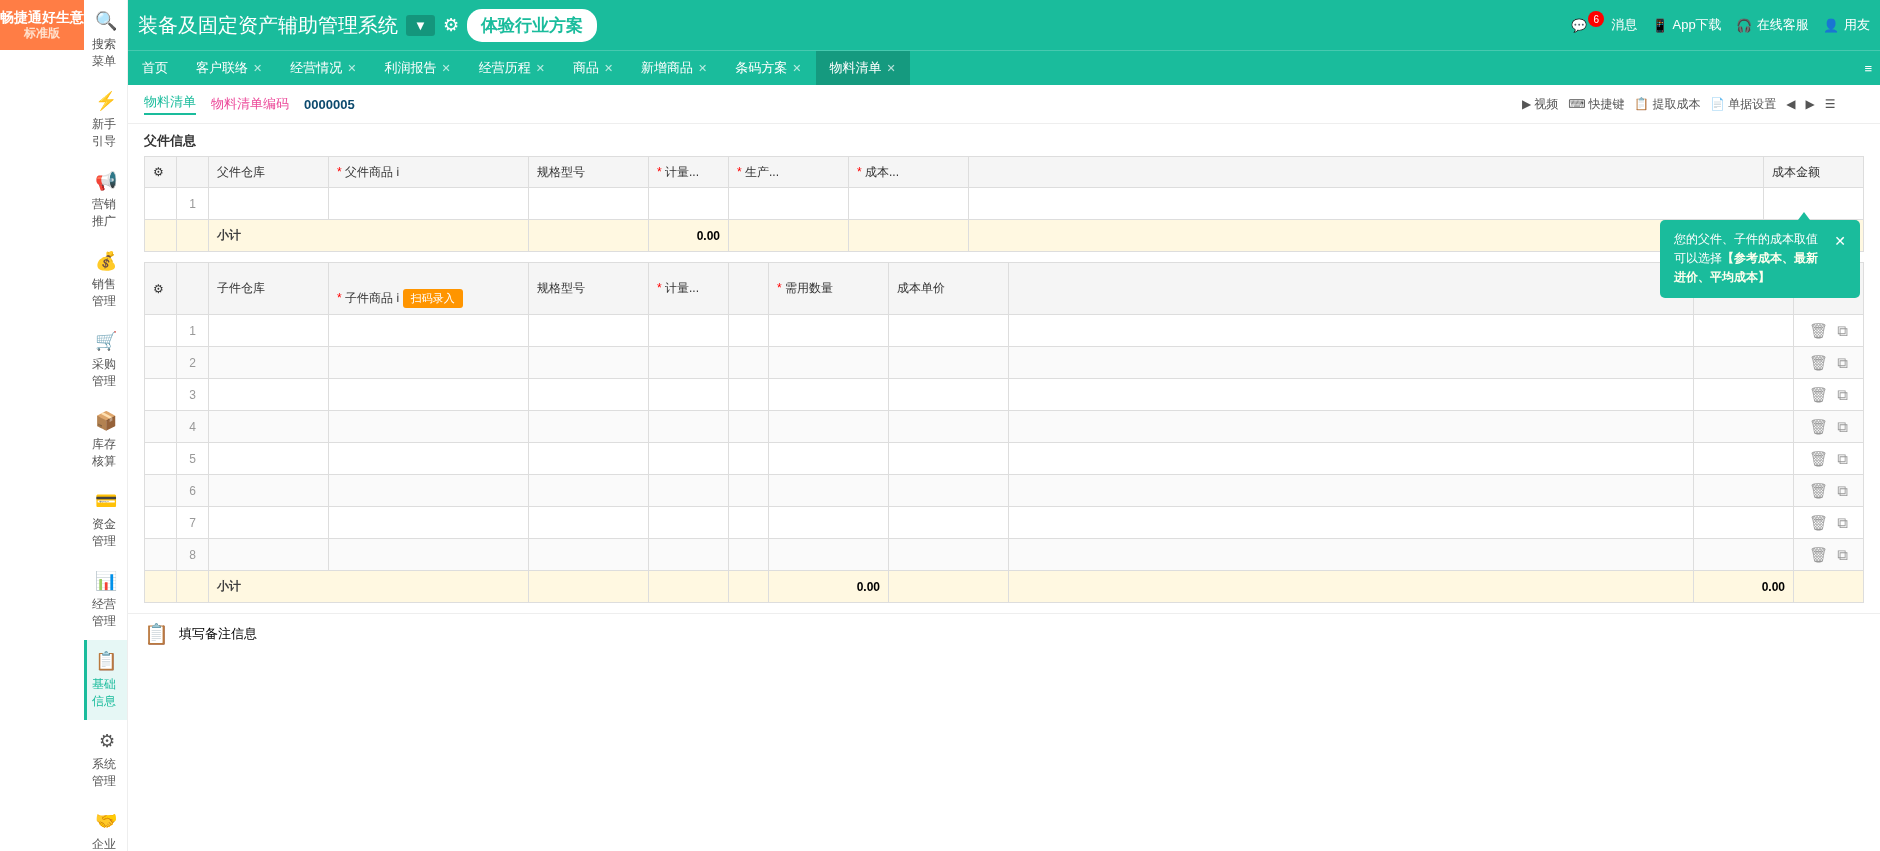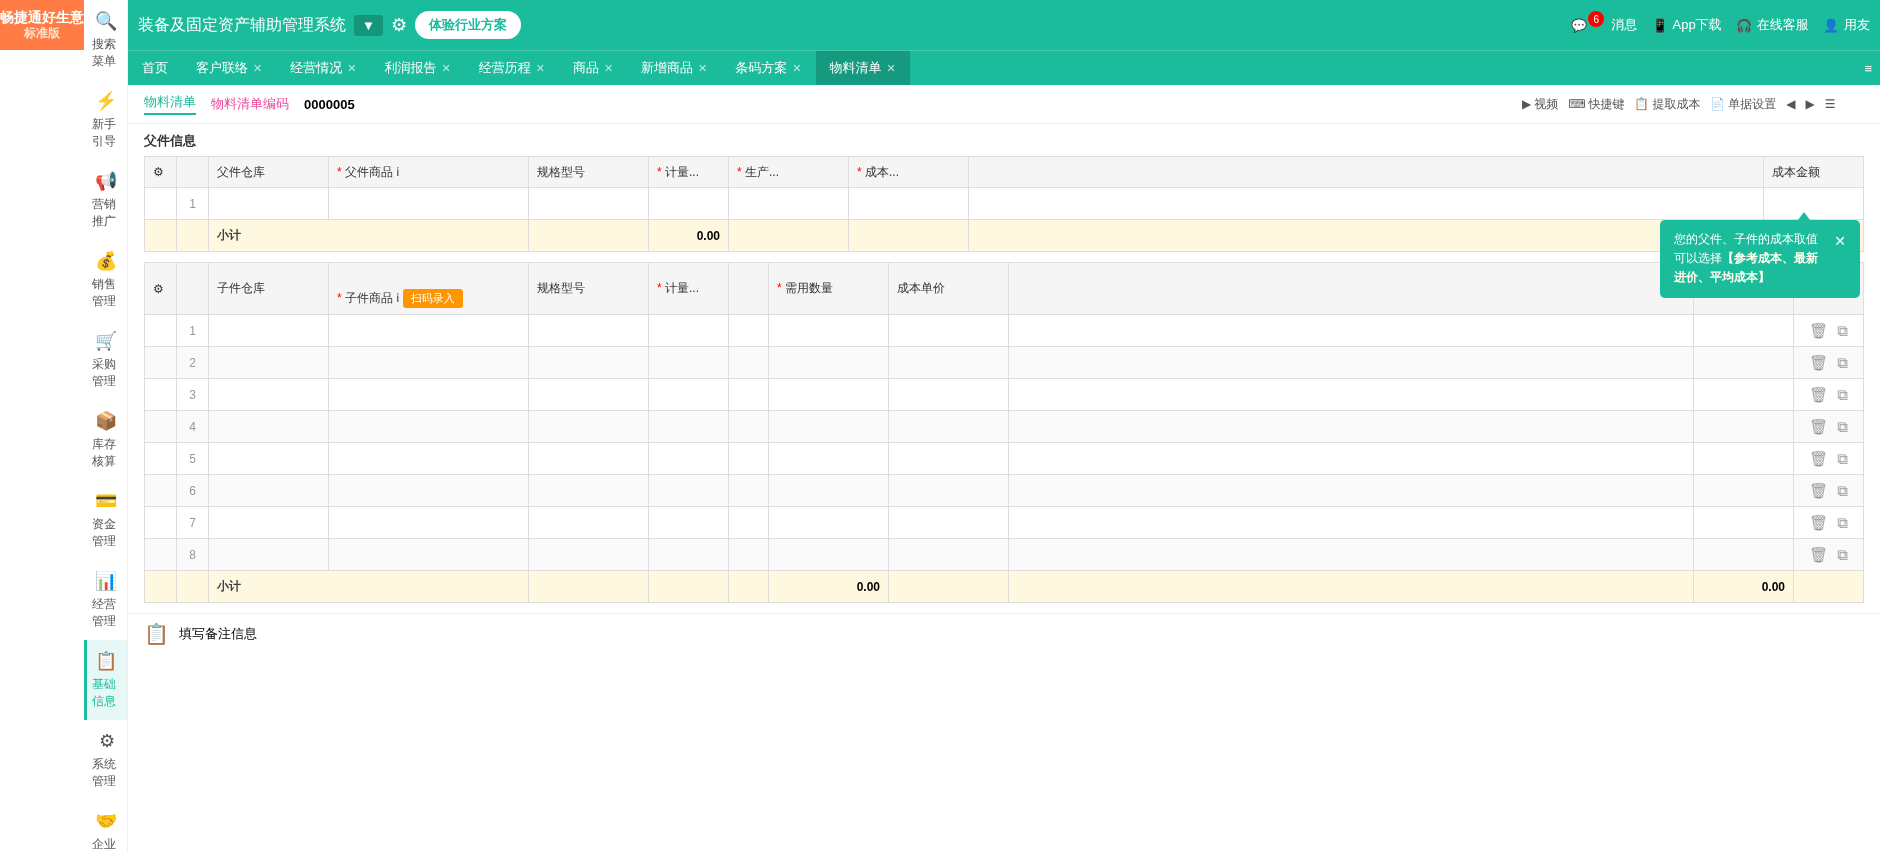--- a/index.html
+++ b/index.html
@@ -49,30 +49,30 @@
     .topbar {
       background: #1abc9c;
       height: 50px;
       display: flex;
       align-items: center;
       padding: 0 10px;
       gap: 5px;
       flex-shrink: 0;
     }
     .topbar-left { display: flex; align-items: center; gap: 8px; flex: 1; }
-    .system-title { color: white; font-size: 16px; white-space: nowrap; }
+    .system-title { color: white; font-size: 20px; white-space: nowrap; }
     .topbar-dropdown { background: rgba(0,0,0,0.2); border: none; color: white; padding: 3px 8px; border-radius: 3px; cursor: pointer; font-size: 13px; }
     .topbar-gear { color: white; font-size: 18px; cursor: pointer; }
     .trial-btn {
       background: white;
       color: #1abc9c;
       border: none;
       padding: 5px 14px;
       border-radius: 15px;
-      font-size: 13px;
+      font-size: 17px;
       cursor: pointer;
       font-weight: bold;
     }
     .topbar-right { display: flex; align-items: center; gap: 15px; color: white; font-size: 13px; }
     .topbar-right-item { display: flex; align-items: center; gap: 4px; cursor: pointer; white-space: nowrap; }
     .close-x { color: white; cursor: pointer; font-size: 16px; margin-left: 5px; }
 
     
     .nav-tabs {
       background: #1abc9c;
@@ -110,21 +110,21 @@
       display: flex;
       align-items: center;
       padding: 8px 16px;
       border-bottom: 1px solid #eee;
       background: #fff;
       gap: 15px;
       flex-shrink: 0;
     }
     .sub-header-item { color: #ec4899; font-size: 13px; cursor: pointer; }
     .sub-header-item.active { color: #1abc9c; border-bottom: 2px solid #1abc9c; padding-bottom: 2px; }
-    .sub-header-code { color: #000000; font-weight: bold; font-size: 13px; }
+    .sub-header-code { color: #0c4a6e; font-weight: bold; font-size: 13px; }
     .sub-header-right { margin-left: auto; display: flex; align-items: center; gap: 10px; color: #555; font-size: 12px; }
     .sub-header-right-item { display: flex; align-items: center; gap: 3px; cursor: pointer; }
 
     
     .tooltip-box {
       position: absolute;
       top: 135px;
       right: 20px;
       background: #1abc9c;
       color: white;

